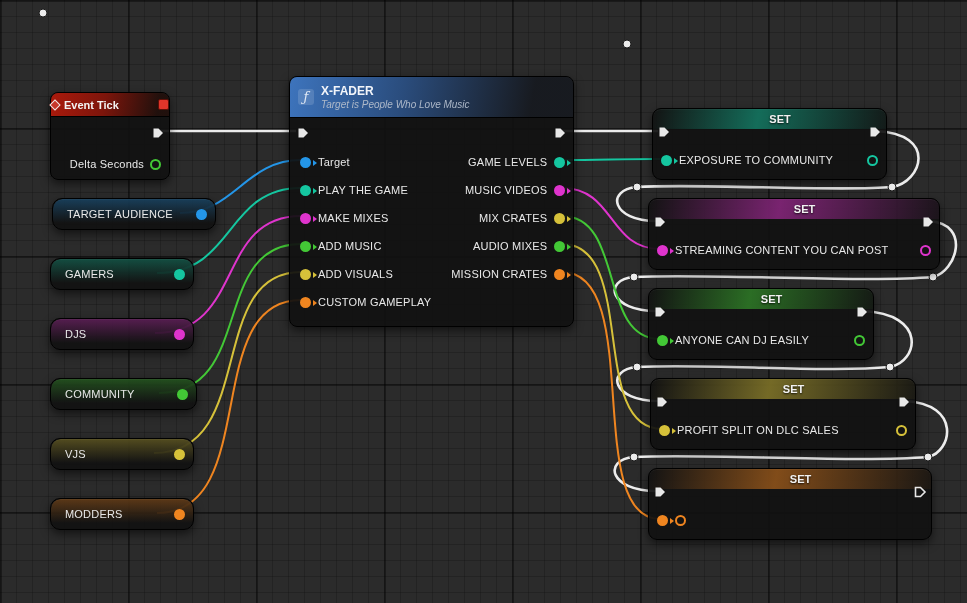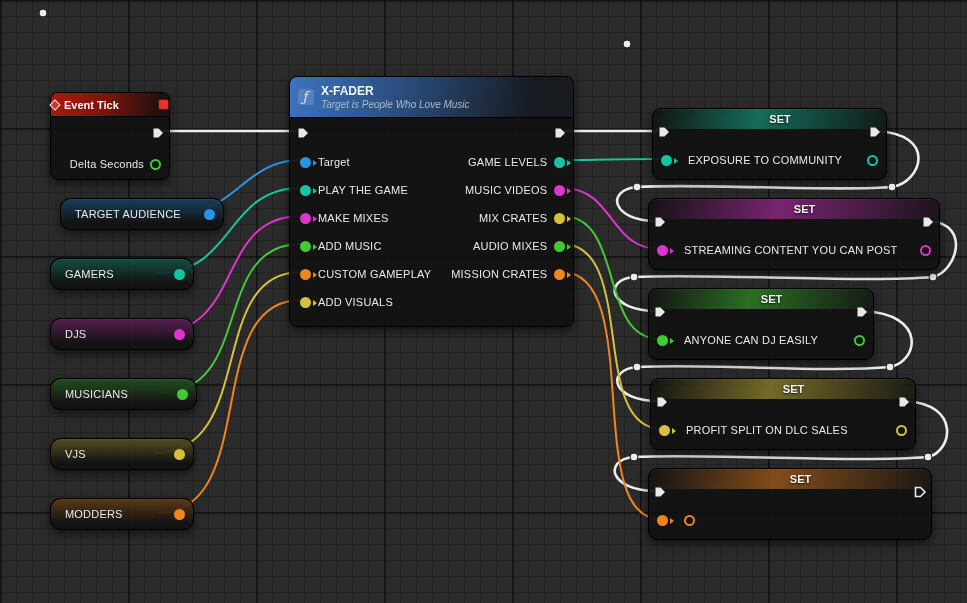--- a/index.html
+++ b/index.html
@@ -82,21 +82,21 @@
   .set-header{height:20px;line-height:20px;text-align:center;font-weight:bold;
     color:#f2f2f2;position:relative;border-radius:8px 8px 0 0;overflow:hidden;
     text-shadow:0 1px 2px rgba(0,0,0,.8);}
   .set-header::before{content:"";position:absolute;inset:0;opacity:.50;
     background:linear-gradient(100deg,rgba(0,0,0,0) 0%,var(--c,#777) 45%,rgba(0,0,0,0) 105%);}
   .set-header span{position:relative;margin-left:21px;}
   .set .epin{position:absolute;top:16px;}
   .set .epin.in{left:4px;}
   .set .epin.out{right:4px;}
   .set-row{position:absolute;left:0;right:0;top:38px;height:26px;
-    display:flex;align-items:center;gap:16px;padding:0 8px;}
+    display:flex;align-items:center;gap:7px;padding:0 8px;}
   .set-row .plabel{flex:1;}
 </style>
 </head>
 <body>
 
 <div class="canvas">
 
   <svg class="wires" width="967" height="603" viewBox="0 0 967 603">
 
     <path class="exec" d="M158,131 C200,131 250,131 296,131" style="--c: #ececec;"></path>
@@ -141,34 +141,34 @@
       <svg class="epin" viewBox="0 0 14 14">
           <path d="M2.5 2.5h5L12 7l-4.5 4.5h-5z" fill="#e8e8e8"></path>
         </svg>
     </div>
     <div class="evt-delta-row" style="--c: #43c836;">
       <span class="plabel">Delta Seconds</span>
       <span class="dpin"></span>
     </div>
   </div>
 
-  <div class="node pill" style="left: 60px; top: 198px; width: 140px; --c: #2496e8;">
+  <div class="node pill" style="left: 52px; top: 198px; width: 140px; --c: #2496e8;">
     <span class="plabel">TARGET AUDIENCE</span>
     <span class="dpin filled"></span>
   </div>
   <div class="node pill" style="left: 50px; top: 258px; width: 120px; --c: #15c6a0;">
     <span class="plabel">GAMERS</span>
     <span class="dpin filled"></span>
   </div>
   <div class="node pill" style="left: 50px; top: 318px; width: 120px; --c: #df34cd;">
     <span class="plabel">DJS</span>
     <span class="dpin filled"></span>
   </div>
   <div class="node pill" style="left: 50px; top: 378px; width: 123px; --c: #43c836;">
-    <span class="plabel">MUSICIANS</span>
+    <span class="plabel">COMMUNITY</span>
     <span class="dpin filled"></span>
   </div>
   <div class="node pill" style="left: 50px; top: 438px; width: 120px; --c: #d6c13a;">
     <span class="plabel">VJS</span>
     <span class="dpin filled"></span>
   </div>
   <div class="node pill" style="left: 50px; top: 498px; width: 120px; --c: #ef8520;">
     <span class="plabel">MODDERS</span>
     <span class="dpin filled"></span>
   </div>
@@ -200,27 +200,27 @@
           <span class="plabel">PLAY THE GAME</span>
         </div>
         <div class="frow" style="--c: #df34cd;">
           <span class="dpin filled wedge"></span>
           <span class="plabel">MAKE MIXES</span>
         </div>
         <div class="frow" style="--c: #43c836;">
           <span class="dpin filled wedge"></span>
           <span class="plabel">ADD MUSIC</span>
         </div>
+        <div class="frow" style="--c: #d6c13a;">
+          <span class="dpin filled wedge"></span>
+          <span class="plabel">ADD VISUALS</span>
+        </div>
         <div class="frow" style="--c: #ef8520;">
           <span class="dpin filled wedge"></span>
           <span class="plabel">CUSTOM GAMEPLAY</span>
-        </div>
-        <div class="frow" style="--c: #d6c13a;">
-          <span class="dpin filled wedge"></span>
-          <span class="plabel">ADD VISUALS</span>
         </div>
       </div>
       <div class="fcol">
         <div class="frow out" style="--c: #15c6a0;">
           <span class="plabel">GAME LEVELS</span>
           <span class="dpin filled wedge"></span>
         </div>
         <div class="frow out" style="--c: #df34cd;">
           <span class="plabel">MUSIC VIDEOS</span>
           <span class="dpin filled wedge"></span>

